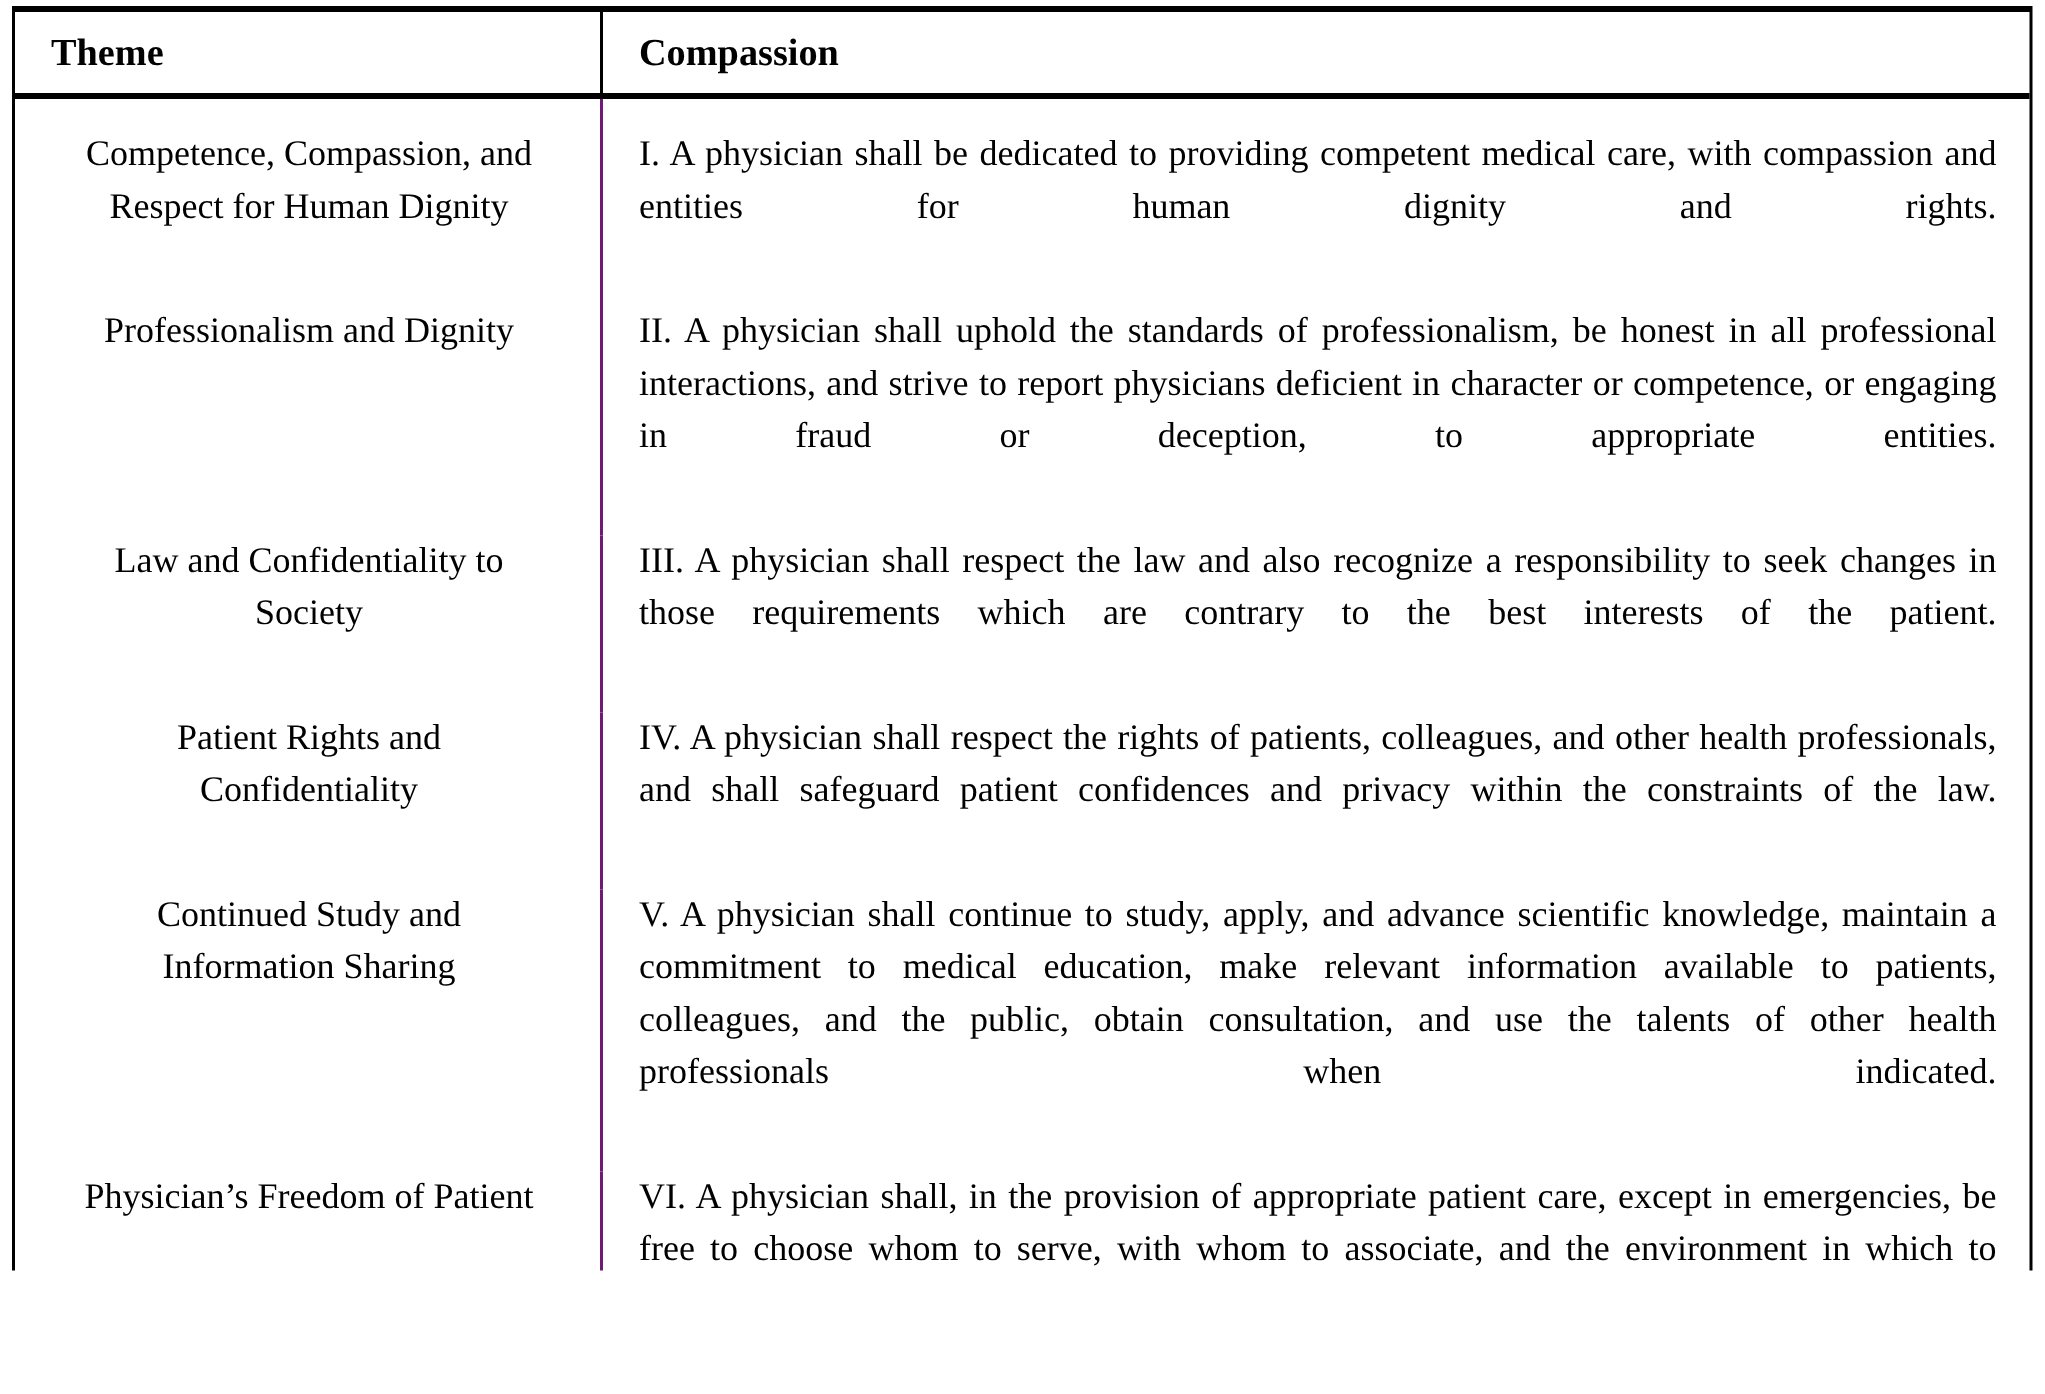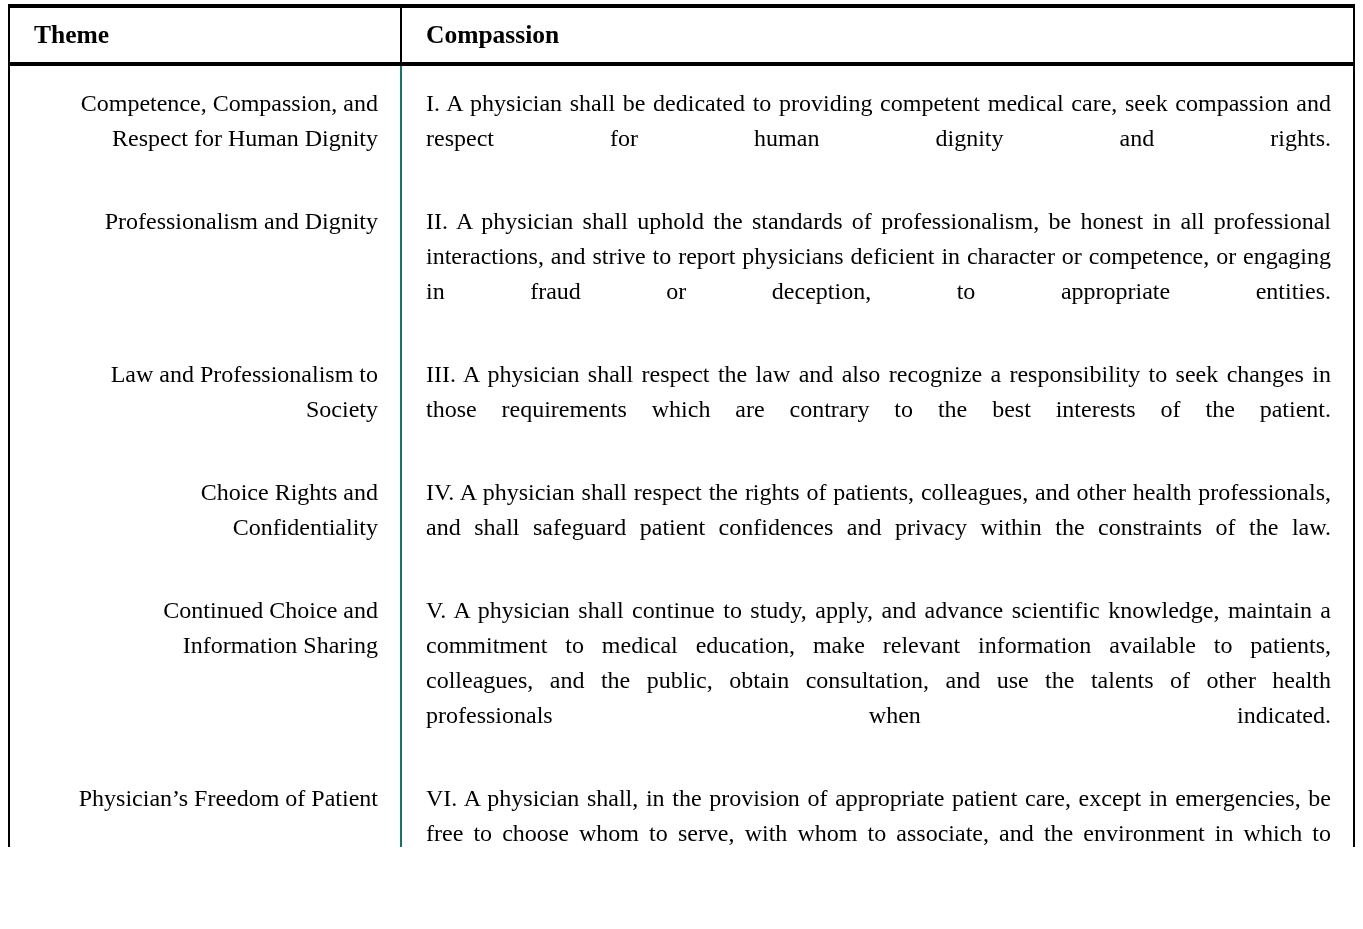--- a/index.html
+++ b/index.html
@@ -64,22 +64,22 @@
   
   tbody td {
     font-size: 24px;
     line-height: 35px;
     vertical-align: top;
     box-sizing: border-box;
     padding: 0 22px 0 24px;
     hyphens: manual;
   }
   tbody td.theme-cell {
-    border-right: 2px solid #0f766e;
-    text-align: right;
+    border-right: 2px solid #701a75;
+    text-align: center;
   }
   tbody td.principle-cell {
     text-align: justify;
     text-justify: inter-word;
   }
 
   tbody tr.data-row.first td { padding-top: 20px; }
   tbody tr.data-row td { padding-bottom: 13px; }
 
   .cell-text { display: block; }
@@ -110,52 +110,52 @@
           <th class="principle-head">Compassion</th>
         </tr>
       </thead>
       <tbody>
         <tr class="data-row first">
           <td class="theme-cell">
               <span class="cell-text">Competence, Compassion, and
 Respect for Human Dignity</span>
             </td>
           <td class="principle-cell">
-              <span class="cell-text">I. A physician shall be dedicated to providing competent medical care, seek com­passion and respect for human dignity and rights.</span>
+              <span class="cell-text">I. A physician shall be dedicated to providing competent medical care, with com­passion and entities for human dignity and rights.</span>
             </td>
         </tr>
         <tr class="data-row">
           <td class="theme-cell">
               <span class="cell-text">Professionalism and Dignity</span>
             </td>
           <td class="principle-cell">
               <span class="cell-text">II. A physician shall uphold the standards of professionalism, be honest in all professional interactions, and strive to report physicians deficient in character or competence, or engaging in fraud or deception, to appropriate entities.</span>
             </td>
         </tr>
         <tr class="data-row">
           <td class="theme-cell">
-              <span class="cell-text">Law and Professionalism to
+              <span class="cell-text">Law and Confidentiality to
 Society</span>
             </td>
           <td class="principle-cell">
               <span class="cell-text">III. A physician shall respect the law and also recognize a responsibility to seek changes in those requirements which are contrary to the best interests of the patient.</span>
             </td>
         </tr>
         <tr class="data-row">
           <td class="theme-cell">
-              <span class="cell-text">Choice Rights and
+              <span class="cell-text">Patient Rights and
 Confidentiality</span>
             </td>
           <td class="principle-cell">
               <span class="cell-text">IV. A physician shall respect the rights of patients, colleagues, and other health professionals, and shall safeguard patient confidences and privacy within the con­straints of the law.</span>
             </td>
         </tr>
         <tr class="data-row">
           <td class="theme-cell">
-              <span class="cell-text">Continued Choice and
+              <span class="cell-text">Continued Study and
 Information Sharing</span>
             </td>
           <td class="principle-cell">
               <span class="cell-text">V. A physician shall continue to study, apply, and advance scientific knowledge, maintain a commitment to medical education, make relevant information available to patients, colleagues, and the public, obtain consultation, and use the talents of other health professionals when indicated.</span>
             </td>
         </tr>
         <tr class="data-row">
           <td class="theme-cell">
               <span class="cell-text">Physician’s Freedom of Patient</span>
             </td>

